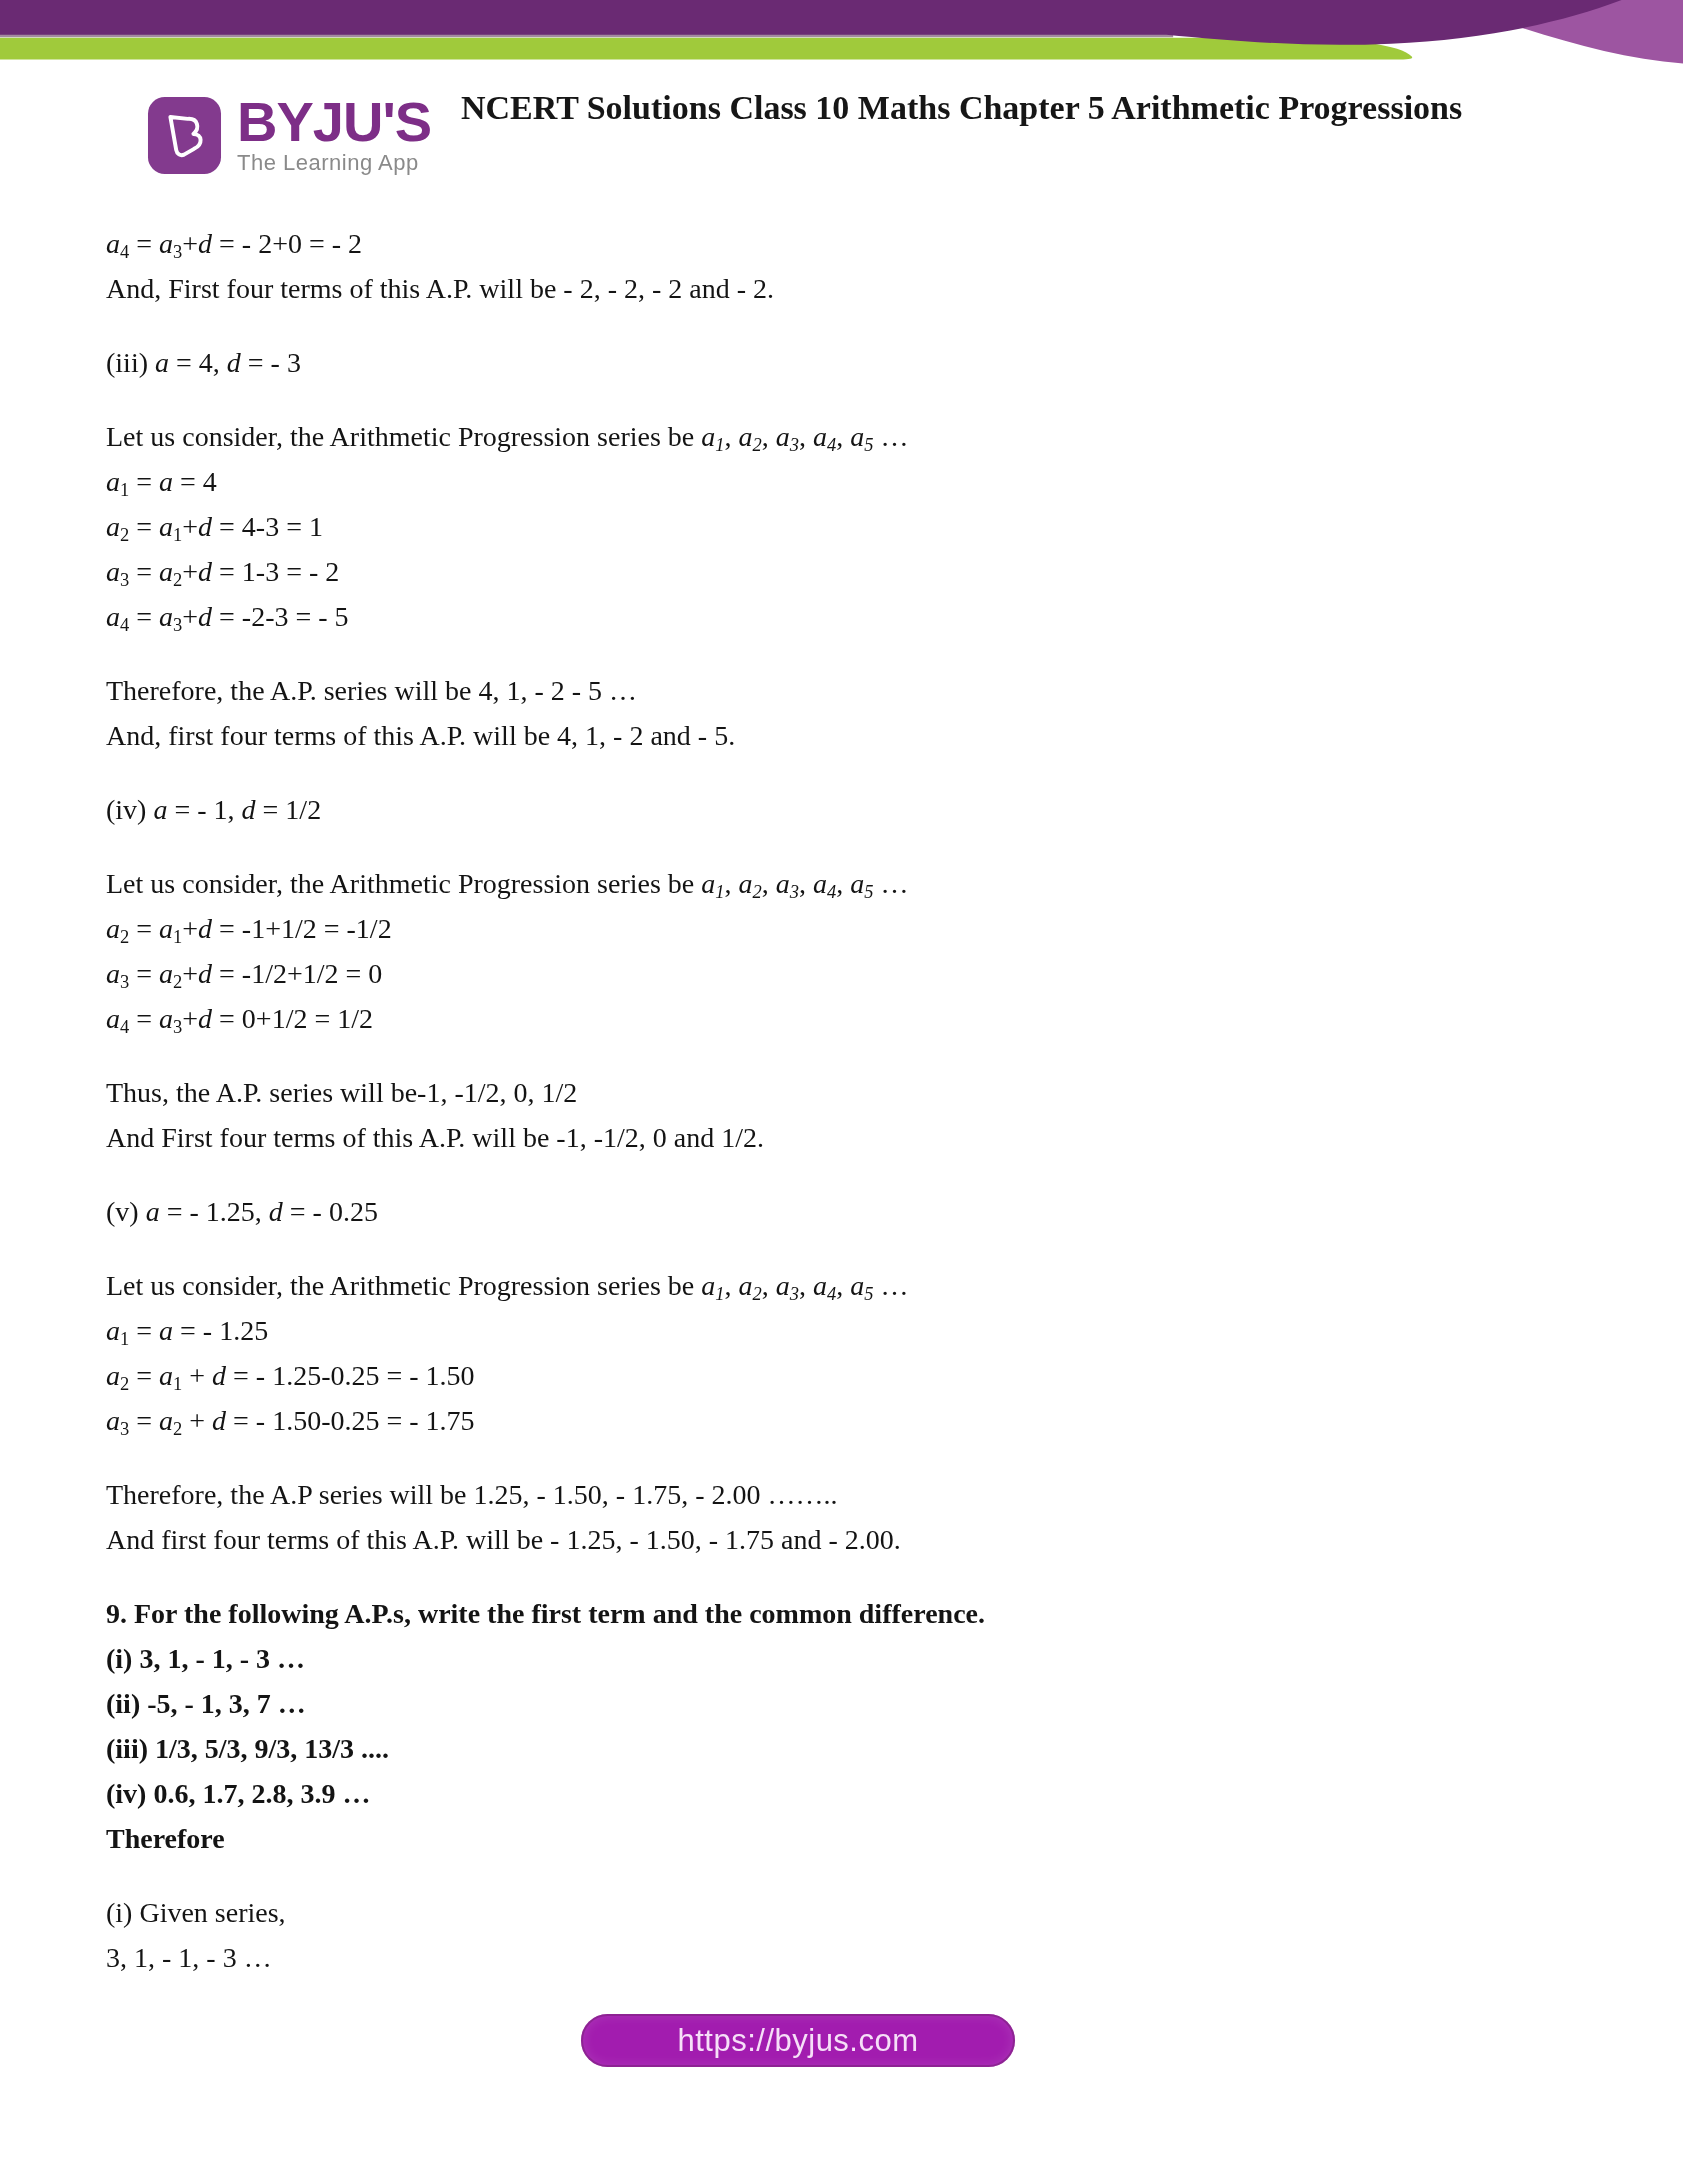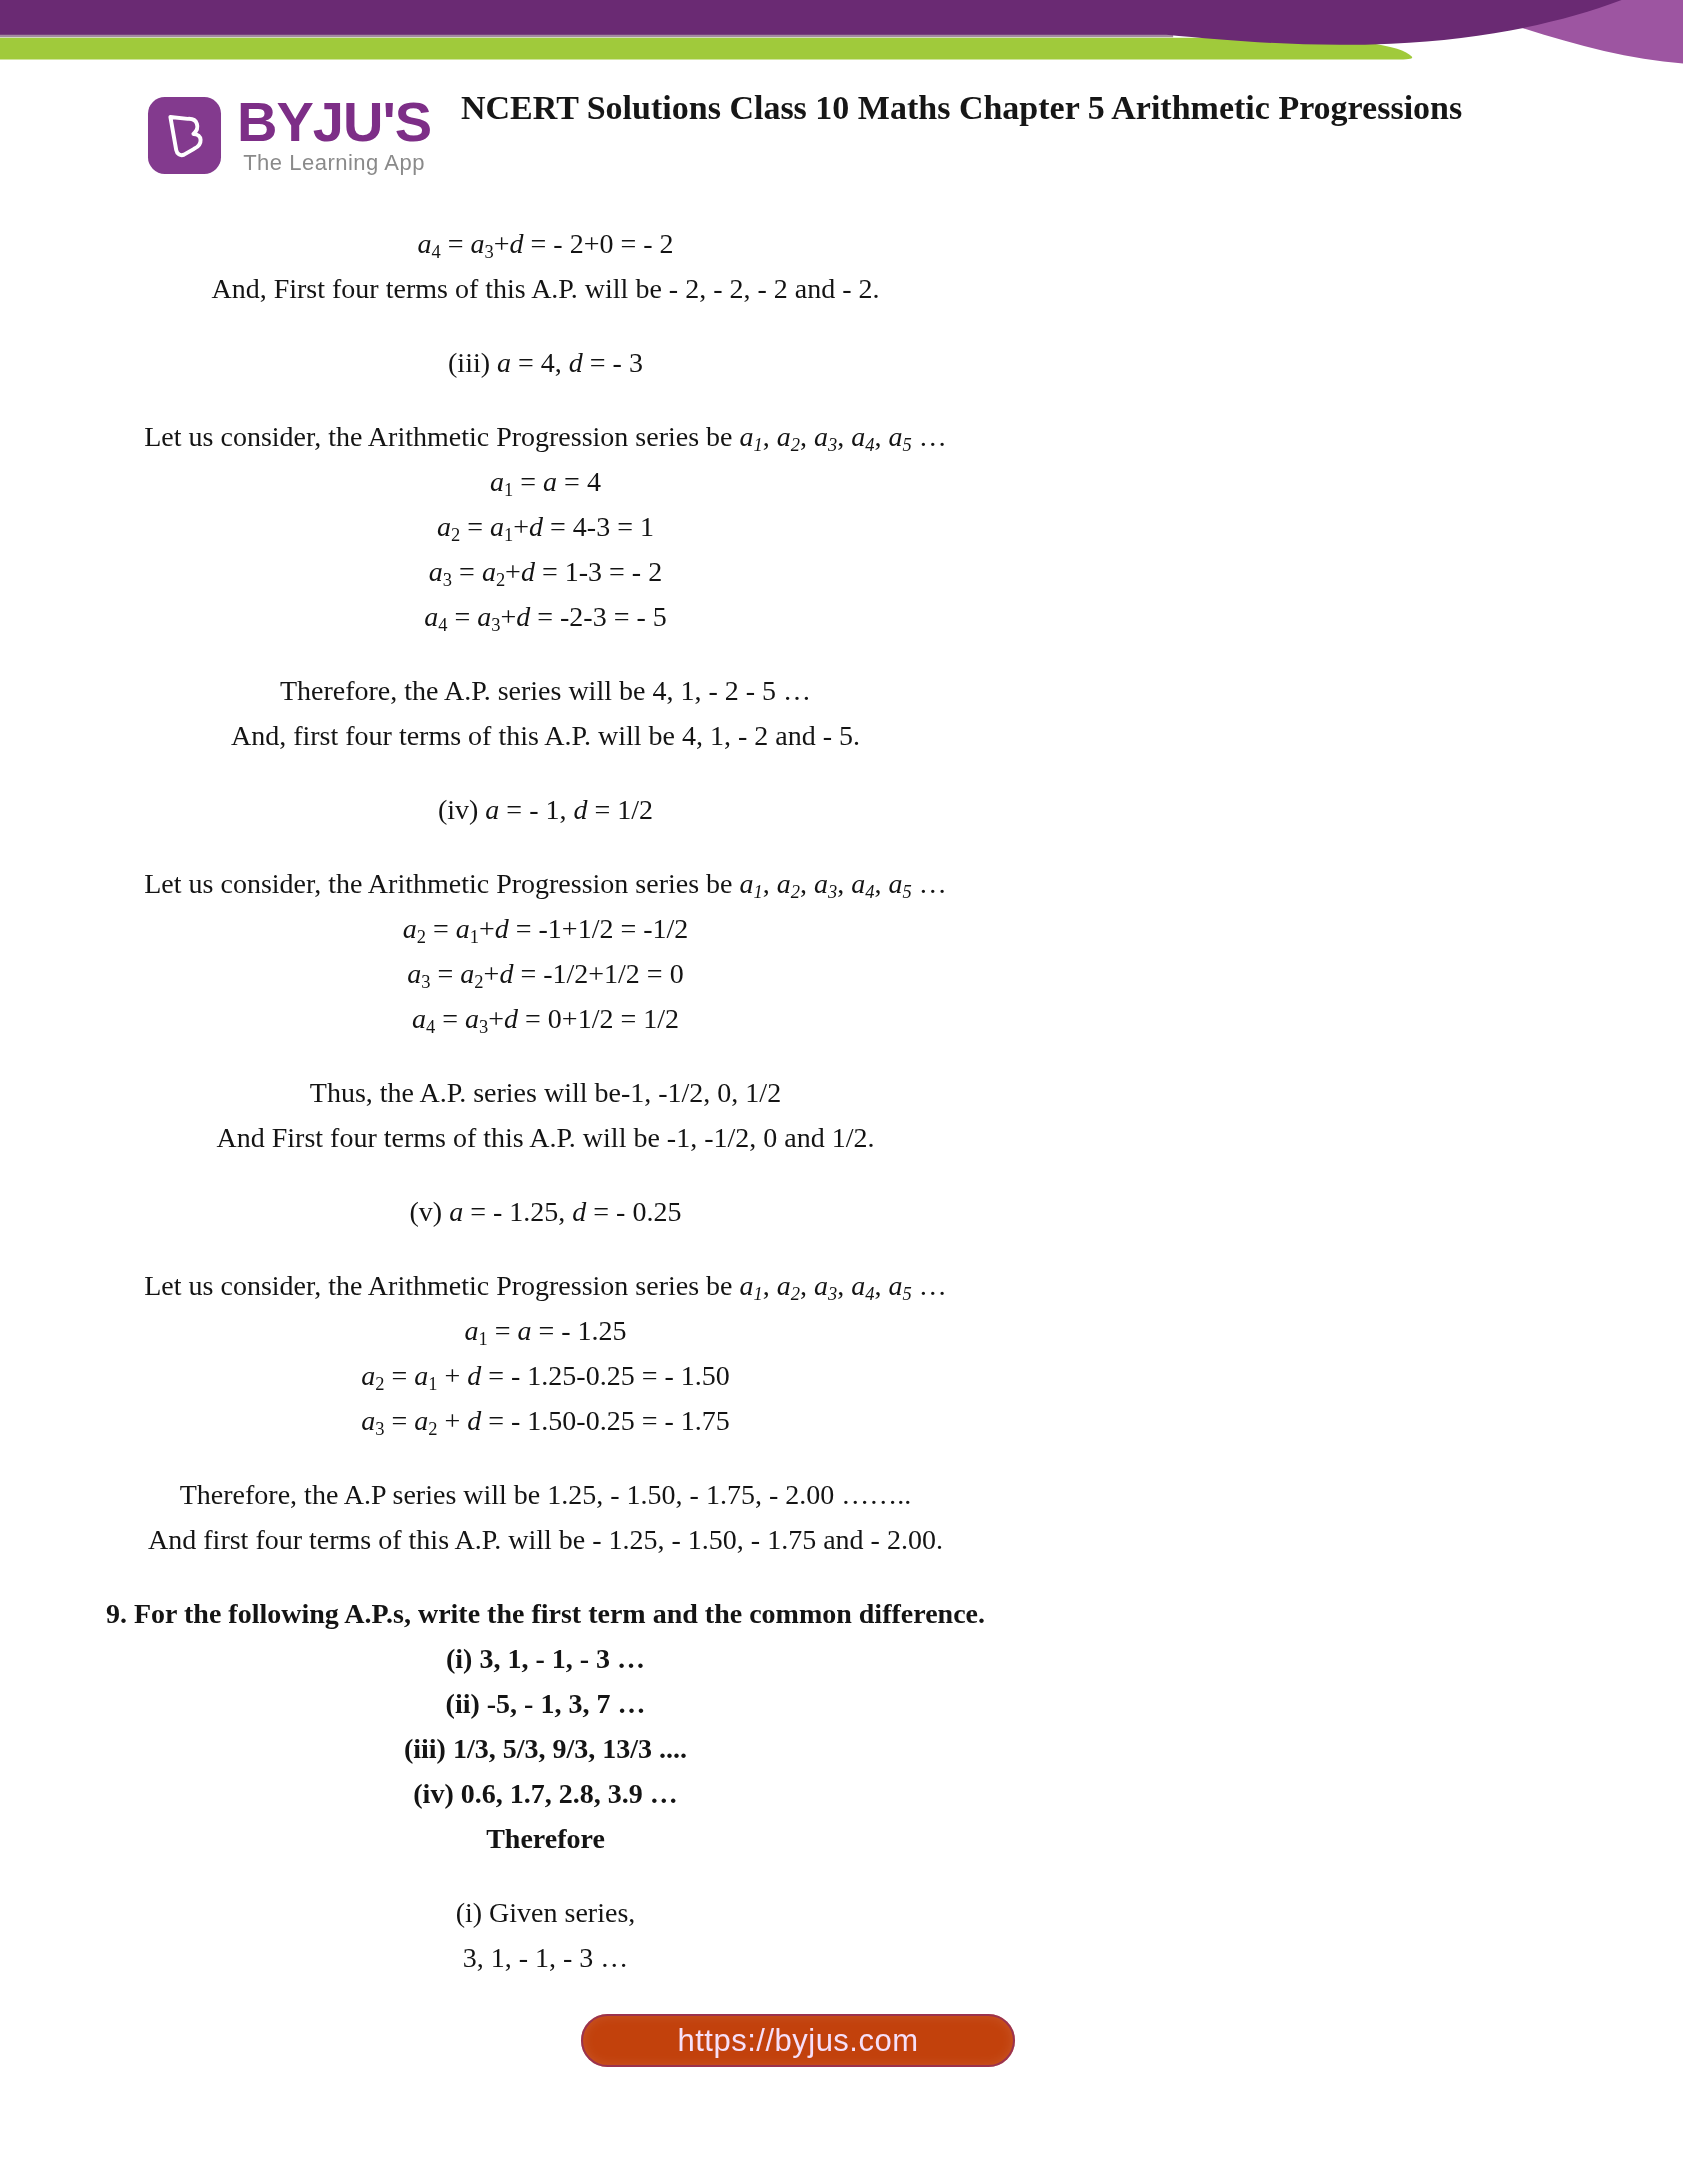--- a/index.html
+++ b/index.html
@@ -1,37 +1,37 @@
 <!DOCTYPE html>
 <html><head>
 <meta charset="utf-8">
 <style>
   html,body{margin:0;padding:0;}
   body{
     width:1683px;height:2178px;position:relative;background:#ffffff;
     font-family:"Liberation Serif",serif;
   }
-  .page{position:absolute;left:0;top:0;width:1683px;height:2178px;background:#ffffff;overflow:hidden;text-align:center;}
+  .page{position:absolute;left:0;top:0;width:1683px;height:2178px;background:#ffffff;overflow:hidden;}
   .header-wave{position:absolute;left:0;top:0;display:block;}
   .logo{position:absolute;left:147px;top:93px;display:flex;gap:15px;align-items:flex-start;}
   .logo-icon{width:75px;height:83px;display:block;}
   .logo-text{display:flex;flex-direction:column;}
   .brand{
     font-family:"Liberation Sans",sans-serif;font-weight:bold;font-size:56px;line-height:57px;
     color:#7d2e87;letter-spacing:-1px;
   }
   .tagline{font-family:Liberation Sans, sans-serif;font-size:22px;line-height:24px;color:#8a8a8a;margin-top:1px;letter-spacing:0.5px;}
   .doc-title{position:absolute;left:461px;top:89px;font-size:34px;font-weight:bold;color:#161616;white-space:nowrap;}
   .content{position:absolute;left:106px;top:217px;font-size:28px;color:#141414;}
   .line{line-height:37px;height:37px;white-space:nowrap;margin-top:8px;}
   .block{margin-bottom:37px;}
   sub{font-size:66%;vertical-align:baseline;position:relative;top:0.26em;line-height:0;}
   .footer-pill{
     position:absolute;left:581px;top:2014px;width:434px;height:53px;border-radius:28px;
-    background:#c2410c;display:flex;align-items:center;justify-content:center;
+    background:#a21caf;display:flex;align-items:center;justify-content:center;
     box-shadow:inset 0 0 0 2px rgba(120,30,120,0.55), inset 0 0 14px rgba(255,255,255,0.15);
     cursor:pointer;
   }
   .footer-pill span{font-family:"Liberation Sans",sans-serif;font-size:31px;color:#f6dff8;letter-spacing:0.5px;}
 </style>
 </head>
 <body>
 
 <div class="page">
 

